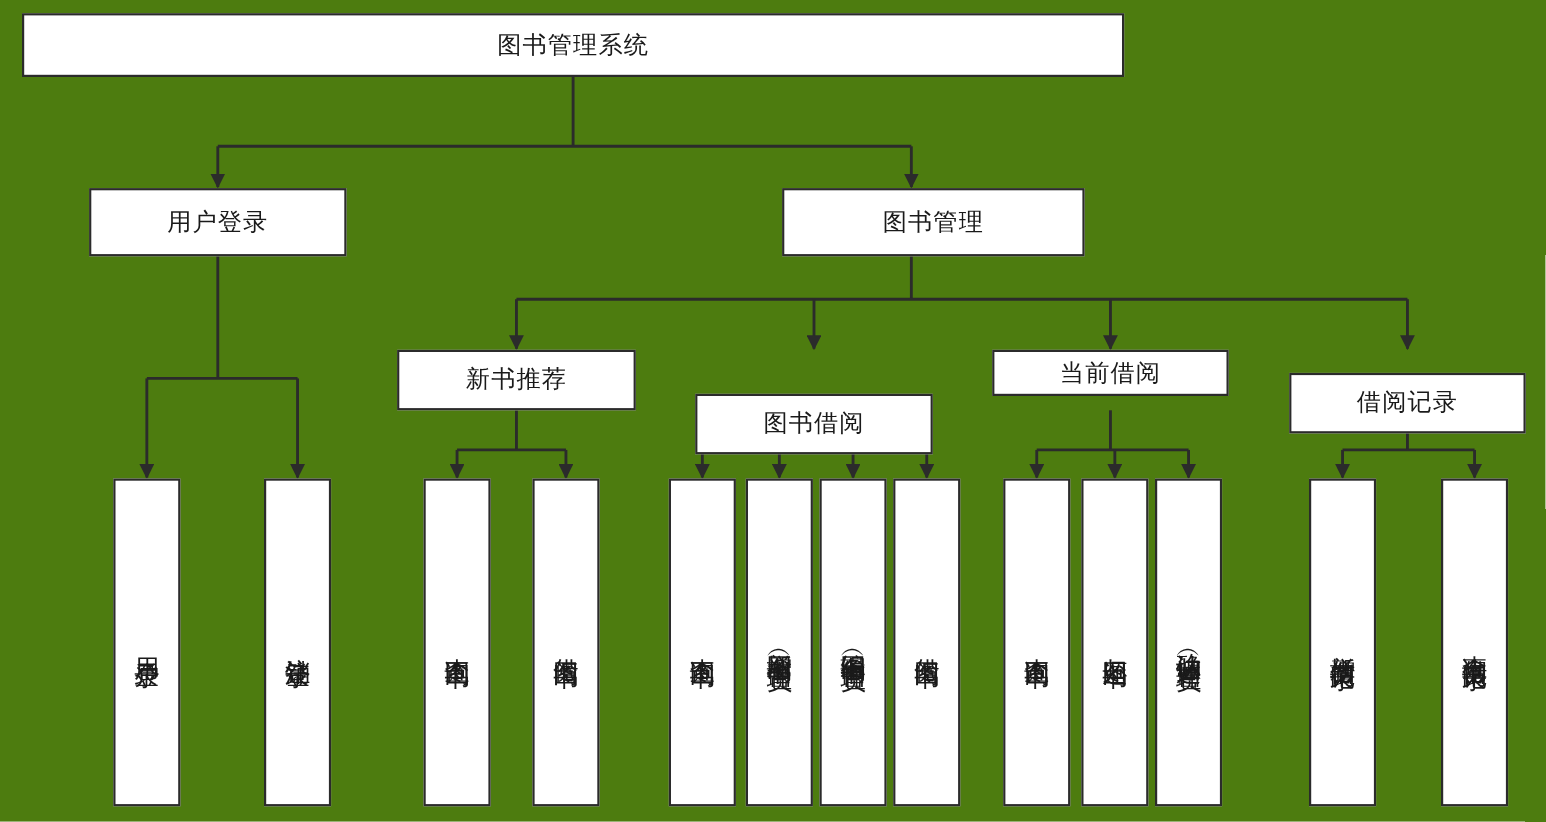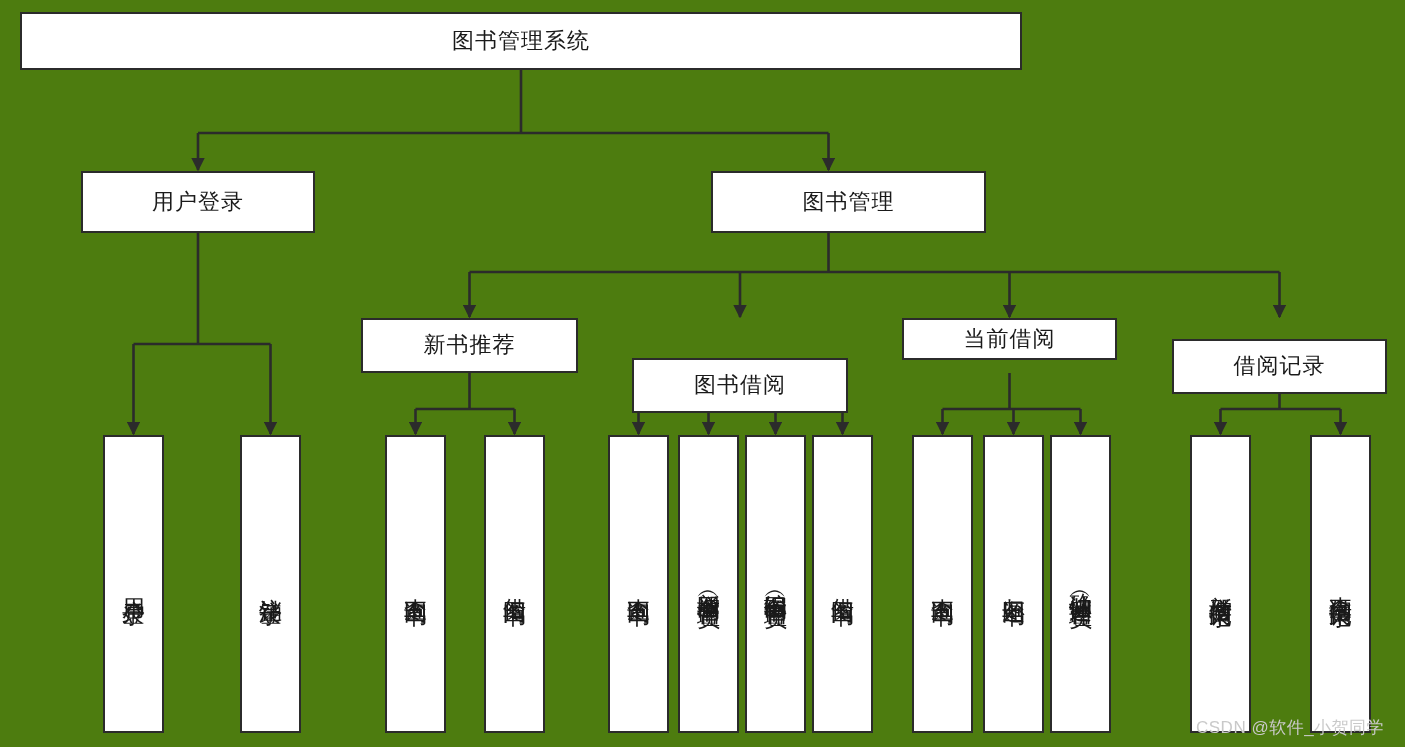--- a/index.html
+++ b/index.html
@@ -165,14 +165,13 @@
         <span class="vlabel">确认归还（管理员）</span>
       </div>
       <div class="node node-v" style="left: 1190px; top: 435px; width: 61px; height: 298px;">
         <span class="vlabel">新增借阅记录</span>
       </div>
       <div class="node node-v" style="left: 1310px; top: 435px; width: 61px; height: 298px;">
         <span class="vlabel">查询借阅记录</span>
       </div>
     </div>
 
-  <div class="watermark" style="left:1196px; top:716px;">CSDN @软件_小贺同学</div>
 </div>
 
 </body></html>

